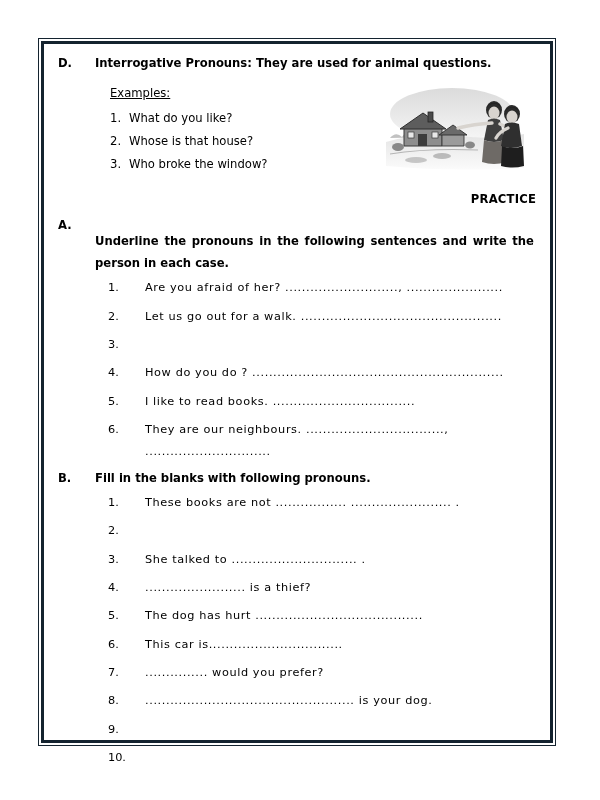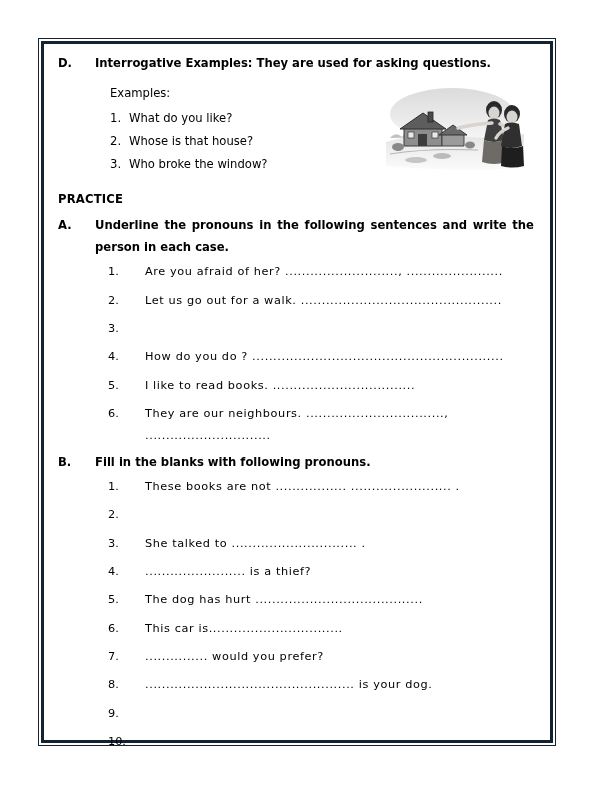--- a/index.html
+++ b/index.html
@@ -60,48 +60,50 @@
     font-weight: bold;
   }
   .section-title {
     flex: 1 1 auto;
     font-weight: bold;
   }
   .section-title.justify {
     text-align: justify;
     text-align-last: left;
     padding-right: 2px;
+    margin-top: 16px;
   }
   .section-title.justify .jline1 {
     display: block;
     text-align: justify;
     text-align-last: justify;
   }
   .section-title.justify .jline2 {
     display: block;
   }
 
   
   .practice-title {
-    text-align: left;
+    text-align: right;
     font-weight: bold;
     font-size: 11.6px;
     margin: 16px 0 8px 0;
     letter-spacing: 0.2px;
   }
 
   
   .examples-wrap {
     position: relative;
     margin-top: 10px;
   }
   .examples-label {
     margin-left: 52px;
     font-size: 11.6px;
     line-height: 1.6;
+    text-decoration: underline;
   }
   ol.examples {
     list-style: none;
     margin: 4px 0 0 0;
     padding: 0;
   }
   ol.examples li {
     margin-left: 52px;
     font-size: 11.6px;
     line-height: 2.0;
@@ -156,21 +158,21 @@
 </style>
 </head>
 <body>
 
 <div id="page">
   <div id="page-inner">
     <div id="content">
 
       <div class="section-head">
         <span class="section-letter">D.</span>
-        <span class="section-title">Interrogative Examples: They are used for asking questions.</span>
+        <span class="section-title">Interrogative Pronouns: They are used for animal questions.</span>
       </div>
 
       <div class="examples-wrap">
 
         <div id="clipart">
           <svg viewBox="0 0 146 88" width="146" height="88" xmlns="http://www.w3.org/2000/svg">
             <defs>
               <linearGradient id="skyg" x1="0" y1="0" x2="0" y2="1">
                 <stop offset="0%" stop-color="#cfcfcf"></stop>
                 <stop offset="100%" stop-color="#f3f3f3"></stop>

